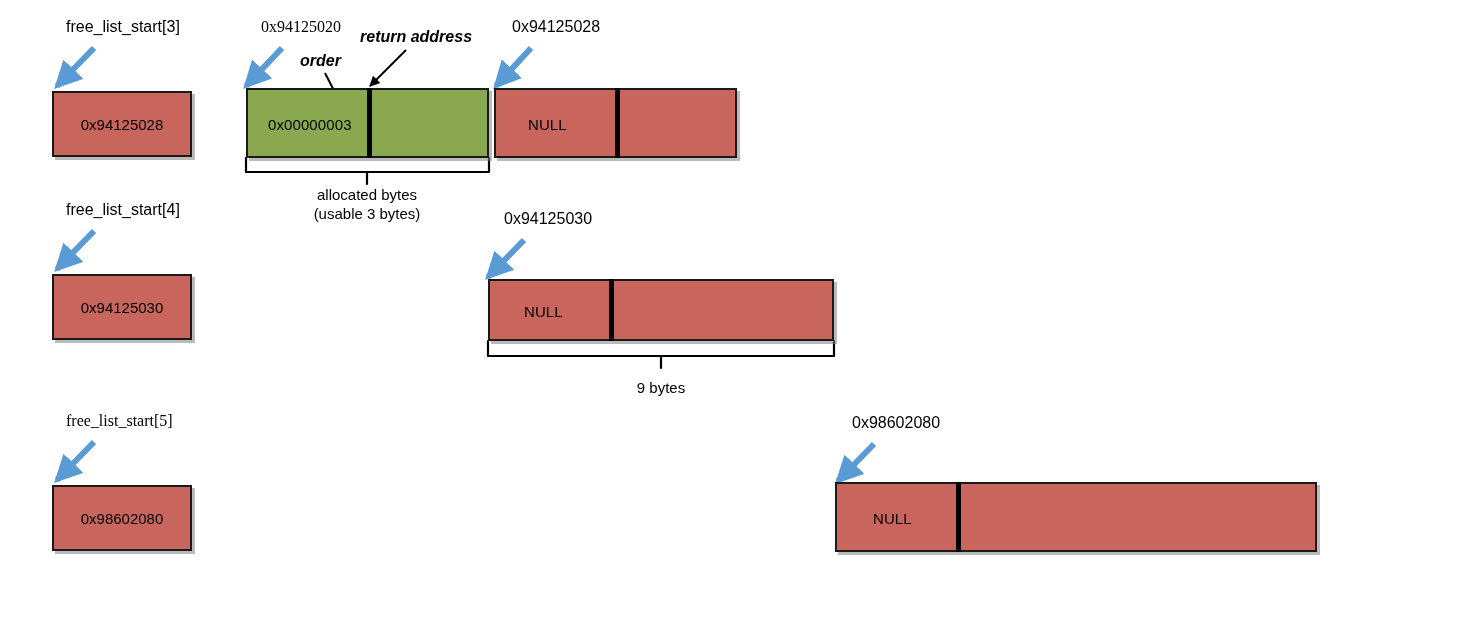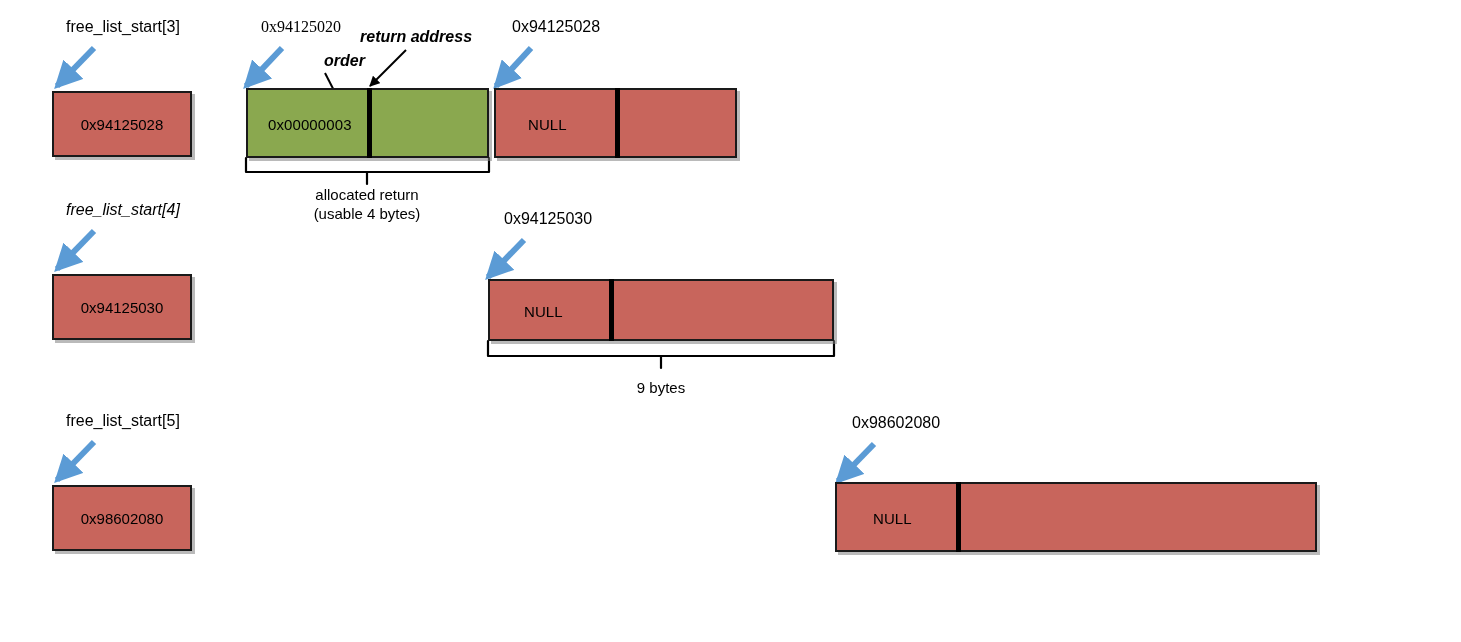--- a/index.html
+++ b/index.html
@@ -116,48 +116,48 @@
       <path d="M 476 341 L 476 356 L 822 356 L 822 341"></path>
       <path d="M 649 356 L 649 368"></path>
     </g>
   </svg>
 
   <div class="lbl" style="left:54px;top:18px;">free_list_start[3]</div>
   <div class="listbox" style="left:40px;top:91px;width:140px;height:66px;">
     <span>0x94125028</span>
   </div>
 
-  <div class="lbl" style="left:54px;top:201px;font-style:italic;">free_list_start[4]</div>
+  <div class="lbl" style="left:54px;top:201px;">free_list_start[4]</div>
   <div class="listbox" style="left:40px;top:274px;width:140px;height:66px;">
     <span>0x94125030</span>
   </div>
 
-  <div class="lbl" style="left:54px;top:412px;">free_list_start[5]</div>
+  <div class="lbl" style="left:54px;top:412px;font-family:Liberation Serif, serif;">free_list_start[5]</div>
   <div class="listbox" style="left:40px;top:485px;width:140px;height:66px;">
     <span>0x98602080</span>
   </div>
 
   <div class="lbl" style="left:249px;top:18px;font-family:Liberation Serif, serif;">0x94125020</div>
   <div class="lbl" style="left:500px;top:18px;">0x94125028</div>
 
-  <div class="lbl bi" style="left:288px;top:52px;margin-left:24px;">order</div>
+  <div class="lbl bi" style="left:288px;top:52px;">order</div>
   <div class="lbl bi" style="left:348px;top:28px;">return address</div>
 
   <div class="blk green" style="left:234px;top:88px;width:243px;height:70px;">
     <div class="divider" style="left:119px;top:-2px;height:70px;"></div>
     <div class="cell-label" style="position:absolute;left:20px;top:27px;">0x00000003</div>
   </div>
 
   <div class="blk red" style="left:482px;top:88px;width:243px;height:70px;">
     <div class="divider" style="left:119px;top:-2px;height:70px;"></div>
     <div class="cell-label" style="position:absolute;left:32px;top:27px;">NULL</div>
   </div>
 
-  <div class="lbl small center" style="left:255px;top:186px;width:200px;">allocated return</div>
-  <div class="lbl small center" style="left:255px;top:205px;width:200px;">(usable 4 bytes)</div>
+  <div class="lbl small center" style="left:255px;top:186px;width:200px;">allocated bytes</div>
+  <div class="lbl small center" style="left:255px;top:205px;width:200px;">(usable 3 bytes)</div>
 
   <div class="lbl" style="left:492px;top:210px;">0x94125030</div>
 
   <div class="blk red" style="left:476px;top:279px;width:346px;height:62px;">
     <div class="divider" style="left:119px;top:-2px;height:62px;"></div>
     <div class="cell-label" style="position:absolute;left:34px;top:23px;">NULL</div>
   </div>
 
   <div class="lbl small center" style="left:589px;top:379px;width:120px;">9 bytes</div>
 

